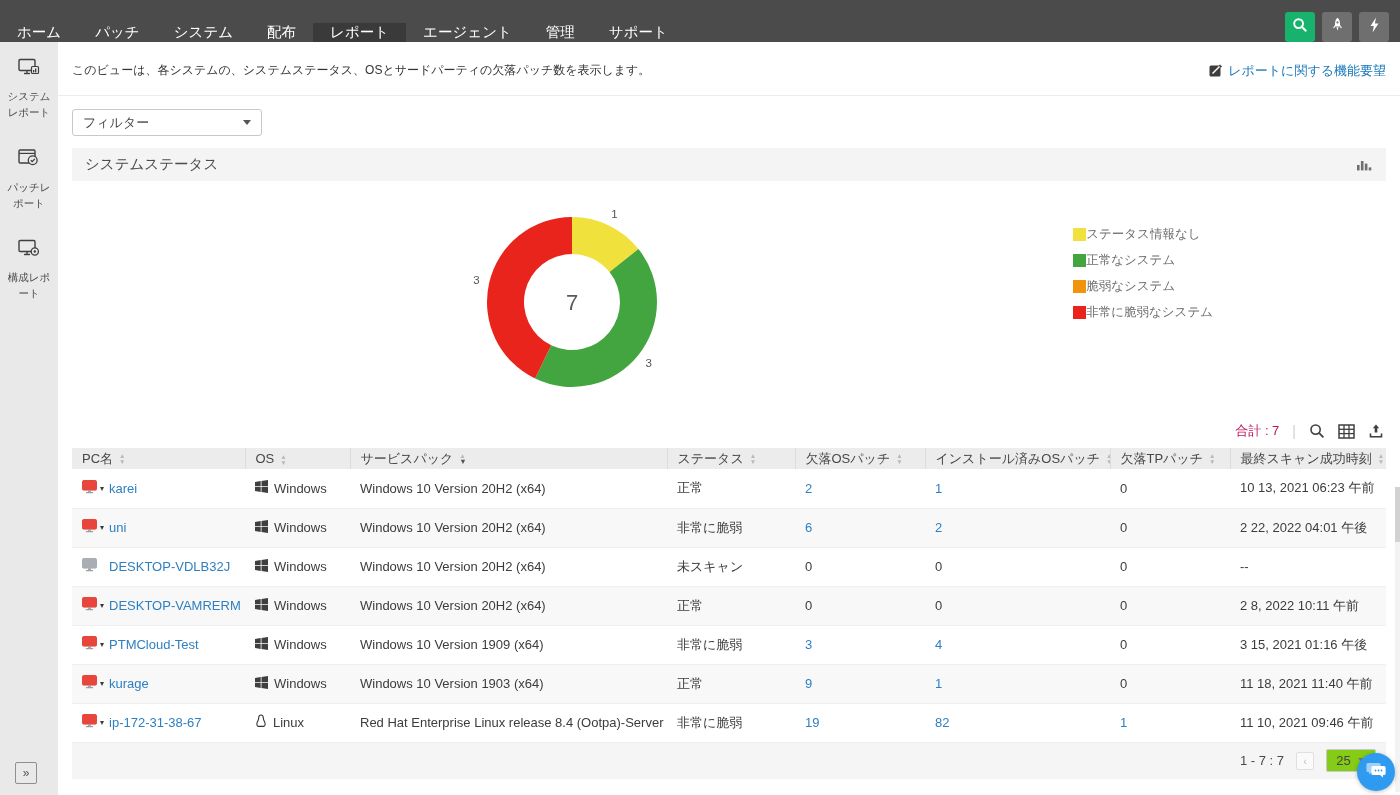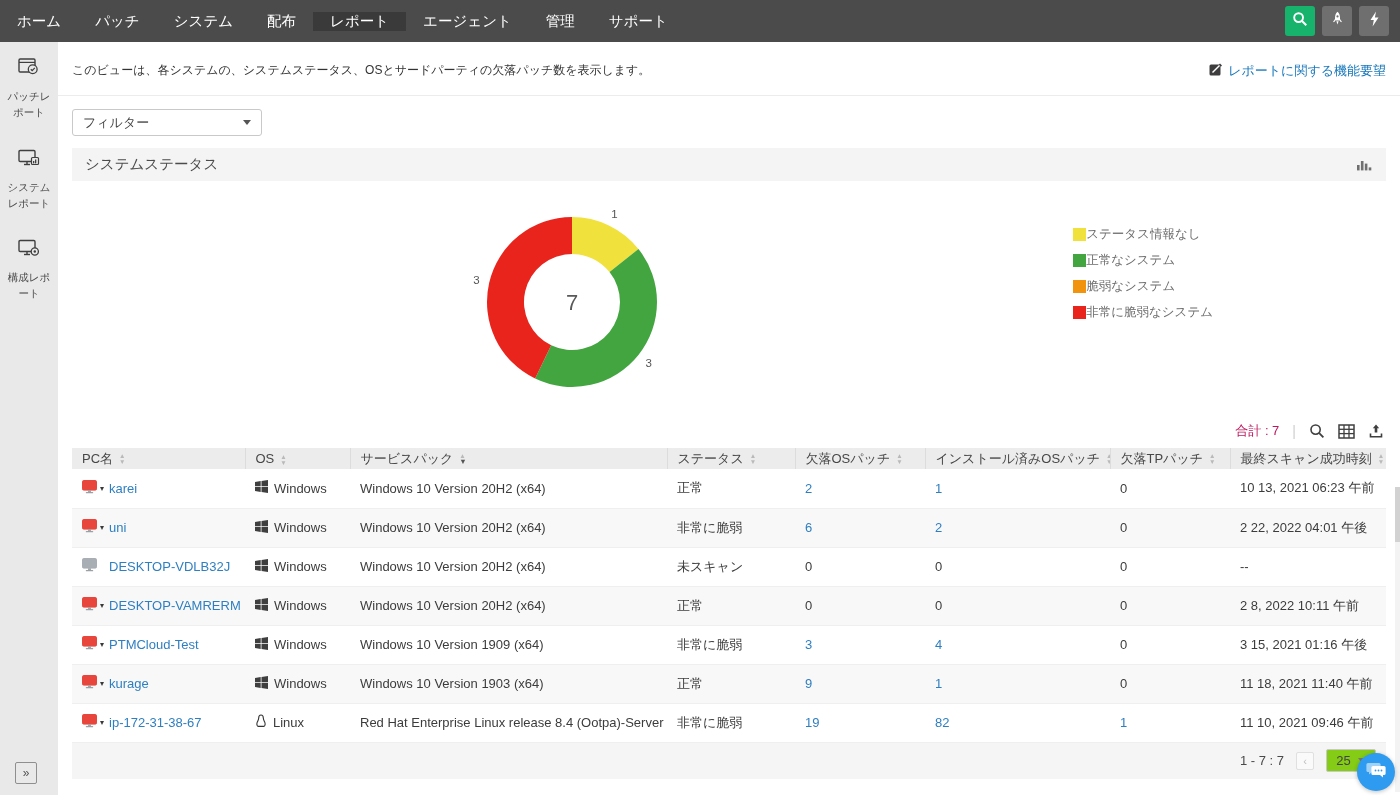--- a/index.html
+++ b/index.html
@@ -1,37 +1,37 @@
 <!DOCTYPE html>
 <html><head>
 <meta charset="utf-8">
 <style>
   * { margin:0; padding:0; box-sizing:border-box; }
   html,body { width:1400px; height:795px; overflow:hidden; background:#fff;
     font-family:"Liberation Sans","DejaVu Sans",sans-serif; }
 
   
-  .navbar { height:42px; background:#4b4b4b; display:flex; align-items:center; }
+  .navbar { height:42px; background:#4b4b4b; display:flex; align-items:flex-end; }
   .nav-item { color:#fff; font-size:14.5px; padding:0 17px; display:flex; align-items:center; cursor:pointer; white-space:nowrap; }
   .nav-item.active { background:#3a3a3a; }
   .nav-right { margin-left:auto; display:flex; align-items:center; gap:7px; padding-right:11px; }
   .nav-btn { width:30px; height:30px; border-radius:3px; background:#6f6f6f; display:flex; align-items:center; justify-content:center; cursor:pointer; }
   .nav-btn.green { background:#17b26b; }
 
   
   .sidebar { position:absolute; left:0; top:42px; bottom:0; width:58px; background:#e9e9e9; }
   .side-item { display:flex; flex-direction:column; align-items:center; gap:7px; padding:16px 3px 12px; cursor:pointer; }
   .side-label { font-size:10.5px; color:#4a4a4a; text-align:center; line-height:1.55; }
   .expand-btn { position:absolute; left:15px; bottom:11px; width:22px; height:22px; border:1px solid #8f8f8f; border-radius:2px; display:flex; align-items:center; justify-content:center; font-size:12px; color:#555; cursor:pointer; background:#e9e9e9; }
 
   
   .main { position:absolute; left:58px; top:42px; right:0; bottom:0; background:#fff; }
   .desc-bar { display:flex; justify-content:space-between; align-items:flex-start; padding:20px 14px 15px; border-bottom:1px solid #ececec; }
   .desc-text { font-size:12px; color:#333; }
-  .feature-link { display:flex; align-items:flex-start; gap:5px; font-size:13px; color:#1878bc; text-decoration:none; cursor:pointer; white-space:nowrap; }
+  .feature-link { display:flex; align-items:flex-end; gap:5px; font-size:13px; color:#1878bc; text-decoration:none; cursor:pointer; white-space:nowrap; }
 
   .filter-row { padding:13px 14px 12px; }
   .filter-select { width:190px; height:27px; border:1px solid #c9c9c9; border-radius:3px; background:#fff; display:flex; align-items:center; justify-content:space-between; padding:0 10px; font-size:13px; color:#444; cursor:pointer; }
   .caret-down { width:0; height:0; border-left:4.5px solid transparent; border-right:4.5px solid transparent; border-top:5.5px solid #555; }
 
   .panel { margin:0 14px; }
   .panel-header { height:33px; background:#f4f4f4; display:flex; align-items:center; justify-content:space-between; padding:0 13px; }
   .panel-title { font-size:14.5px; color:#4c4c4c; }
   .chart-area { position:relative; height:232px; }
   .donut-wrap { position:absolute; left:387px; top:8px; }
@@ -113,37 +113,37 @@
           </svg>
       </span>
     </div>
   </div>
 </nav>
 
 <aside class="sidebar">
   <div>
       <div class="side-item">
         <span><svg width="22" height="19" viewBox="0 0 22 19">
-            <rect x="1" y="1" width="16" height="13" rx="1.2" fill="none" stroke="#3f3f3f" stroke-width="1.4"></rect>
-            <line x1="1" y1="4.4" x2="17" y2="4.4" stroke="#3f3f3f" stroke-width="1.2"></line>
-            <circle cx="14.7" cy="11.2" r="4.4" fill="#e9e9e9" stroke="#3f3f3f" stroke-width="1.3"></circle>
-            <path d="M12.8,11.2 L14.2,12.6 L16.8,9.9" fill="none" stroke="#3f3f3f" stroke-width="1.3"></path>
-          </svg></span>
-        <span class="side-label">パッチレポート</span>
-      </div>
-      <div class="side-item">
-        <span><svg width="22" height="19" viewBox="0 0 22 19">
             <rect x="1" y="1.5" width="16" height="11" rx="1.2" fill="none" stroke="#3f3f3f" stroke-width="1.4"></rect>
             <line x1="6" y1="15.5" x2="12" y2="15.5" stroke="#3f3f3f" stroke-width="1.4"></line>
             <line x1="9" y1="12.5" x2="9" y2="15.5" stroke="#3f3f3f" stroke-width="1.4"></line>
             <rect x="13.5" y="8.5" width="7" height="7" rx="1" fill="#e9e9e9" stroke="#3f3f3f" stroke-width="1.2"></rect>
             <rect x="15" y="12" width="1.3" height="2.4" fill="#3f3f3f"></rect>
             <rect x="17" y="10.5" width="1.3" height="3.9" fill="#3f3f3f"></rect>
           </svg></span>
         <span class="side-label">システムレポート</span>
+      </div>
+      <div class="side-item">
+        <span><svg width="22" height="19" viewBox="0 0 22 19">
+            <rect x="1" y="1" width="16" height="13" rx="1.2" fill="none" stroke="#3f3f3f" stroke-width="1.4"></rect>
+            <line x1="1" y1="4.4" x2="17" y2="4.4" stroke="#3f3f3f" stroke-width="1.2"></line>
+            <circle cx="14.7" cy="11.2" r="4.4" fill="#e9e9e9" stroke="#3f3f3f" stroke-width="1.3"></circle>
+            <path d="M12.8,11.2 L14.2,12.6 L16.8,9.9" fill="none" stroke="#3f3f3f" stroke-width="1.3"></path>
+          </svg></span>
+        <span class="side-label">パッチレポート</span>
       </div>
       <div class="side-item">
         <span><svg width="22" height="19" viewBox="0 0 22 19">
             <rect x="1" y="1.5" width="16" height="11" rx="1.2" fill="none" stroke="#3f3f3f" stroke-width="1.4"></rect>
             <line x1="6" y1="15.5" x2="12" y2="15.5" stroke="#3f3f3f" stroke-width="1.4"></line>
             <line x1="9" y1="12.5" x2="9" y2="15.5" stroke="#3f3f3f" stroke-width="1.4"></line>
             <circle cx="16.8" cy="12.5" r="3.6" fill="#e9e9e9" stroke="#3f3f3f" stroke-width="1.3"></circle>
             <circle cx="16.8" cy="12.5" r="1.2" fill="#3f3f3f"></circle>
           </svg></span>
         <span class="side-label">構成レポート</span>

